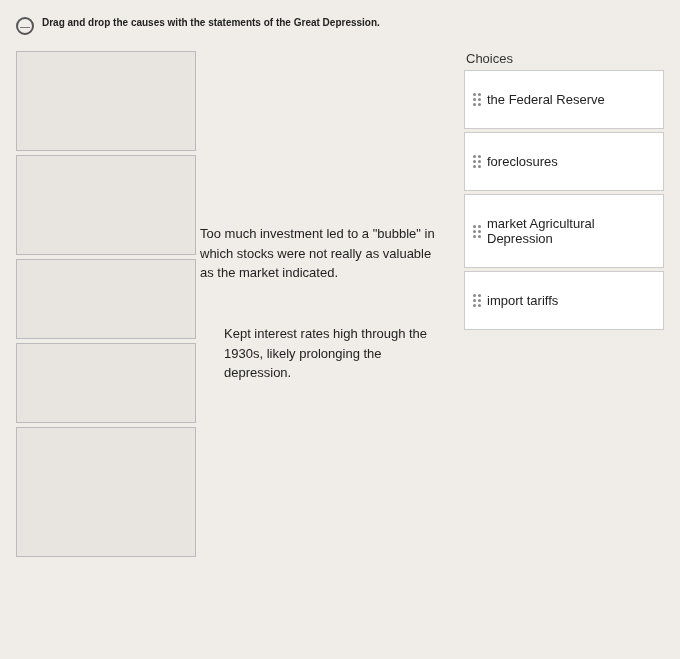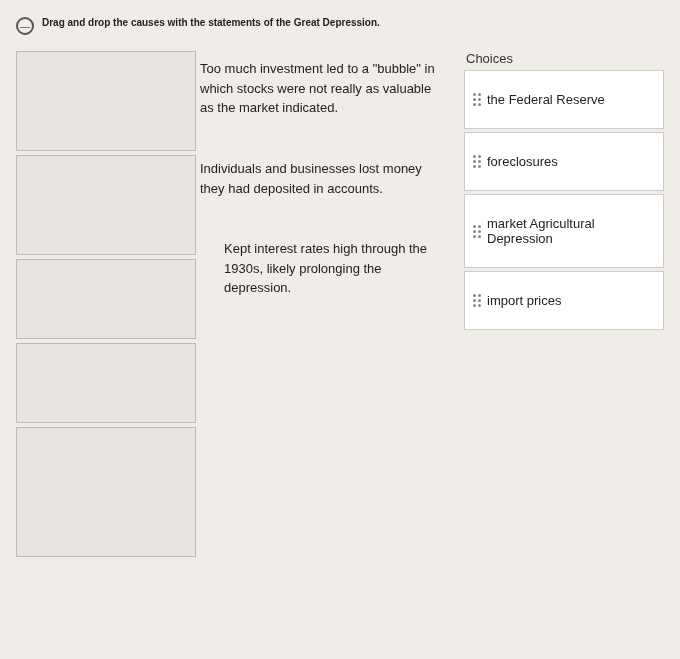--- a/index.html
+++ b/index.html
@@ -122,32 +122,31 @@
   </style>
 </head>
 <body>
 
 <div class="question-header">
   <div class="question-icon">—</div>
   <div class="question-text">Drag and drop the causes with the statements of the Great Depression.</div>
 </div>
 
 <div class="content-area">
-  <div style="display:flex; gap:0; flex:1;">
+  <div style="display:flex; gap:0; flex:1;align-items:center;">
     <div class="drop-zones">
       <div class="drop-zone" style="min-height:100px;"></div>
       <div class="drop-zone" style="min-height:100px;"></div>
       <div class="drop-zone" style="min-height:80px;"></div>
       <div class="drop-zone" style="min-height:80px;"></div>
       <div class="drop-zone" style="min-height:130px;"></div>
     </div>
 
     <div class="statements-column">
       <div class="statement-block" style="min-height:100px;">Too much investment led to a "bubble" in which stocks were not really as valuable as the market indicated.</div>
-      <div class="statement-block" style="min-height:80px;">Individuals and businesses lost money they had deposited in accounts.</div>
       <div class="statement-block" style="min-height:80px;margin-left:24px;">Kept interest rates high through the 1930s, likely prolonging the depression.</div>
     </div>
   </div>
 
   <div class="choices-panel">
     <div class="choices-label">Choices</div>
 
     <div class="choice-item">
       <div class="drag-handle">
         <span>
@@ -211,16 +210,16 @@
           </span>
         <span>
             <span class="drag-dot"></span>
             <span class="drag-dot"></span>
           </span>
         <span>
             <span class="drag-dot"></span>
             <span class="drag-dot"></span>
           </span>
       </div>
-      <span>import prices</span>
+      <span>import tariffs</span>
     </div>
   </div>
 </div>
 
 </body></html>

